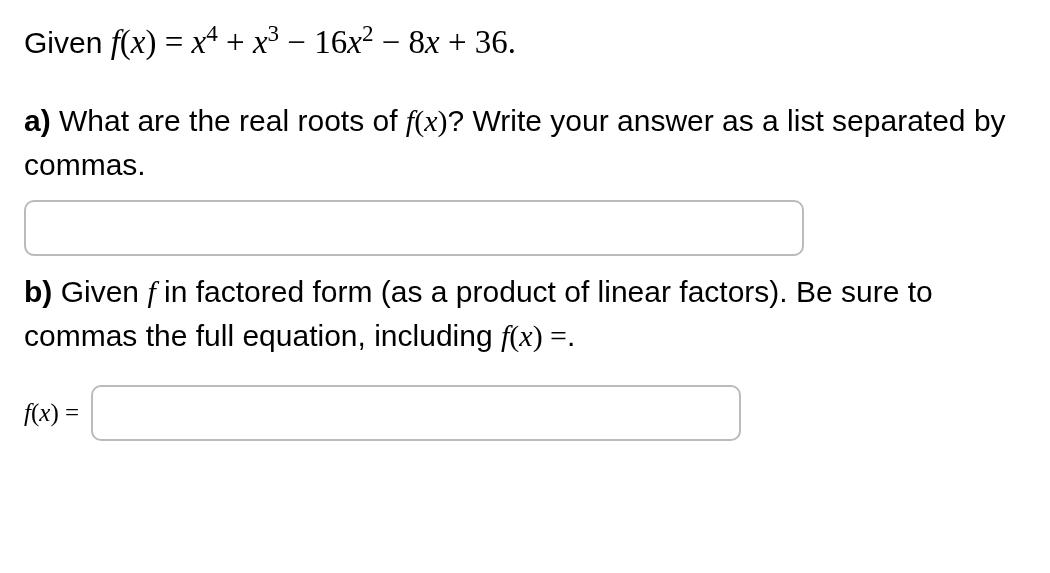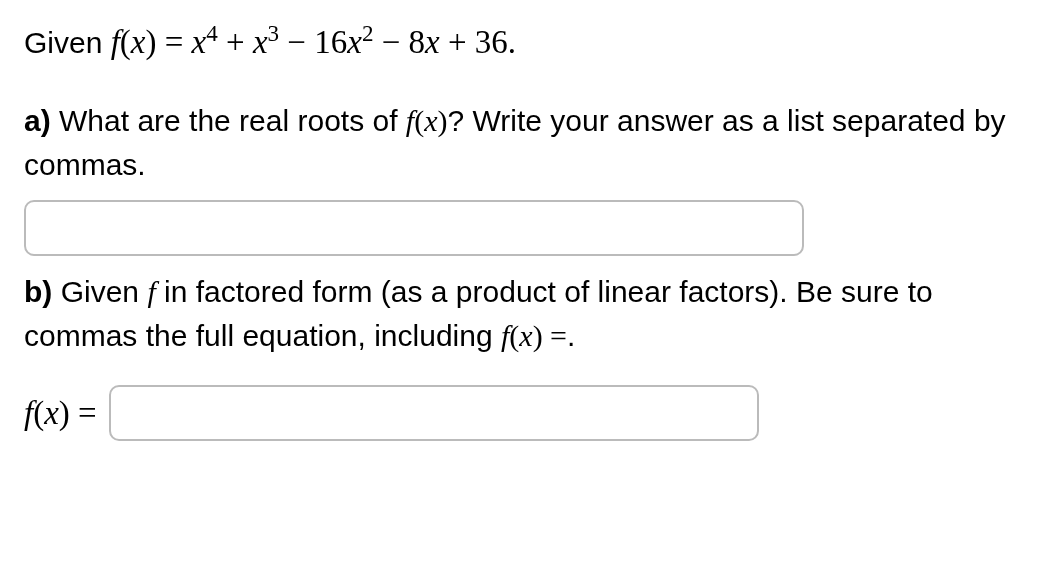--- a/index.html
+++ b/index.html
@@ -50,21 +50,21 @@
     }
     .answer-row {
       display: flex;
       align-items: center;
       gap: 12px;
       margin-top: 28px;
     }
     .fx-label {
       font-family: 'Times New Roman', serif;
       font-style: italic;
-      font-size: 33px;
+      font-size: 25px;
     }
     .input-box-small {
       width: 650px;
     }
     sup {
       font-size: 0.7em;
       font-style: normal;
     }
     .upright {
       font-style: normal;

